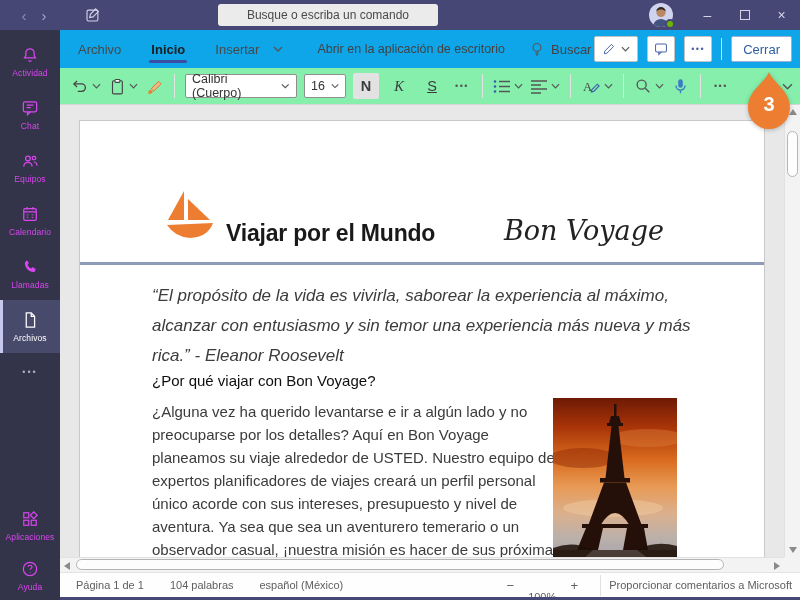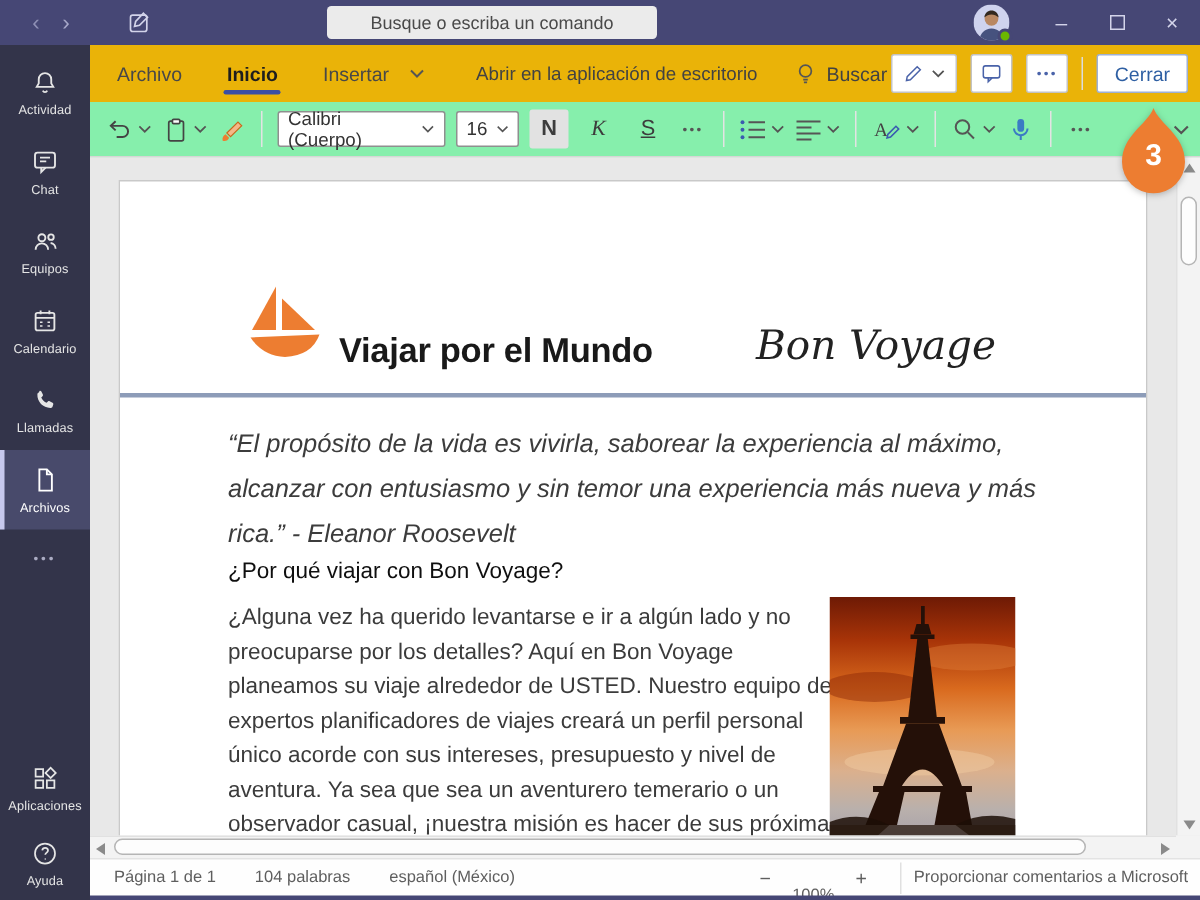--- a/index.html
+++ b/index.html
@@ -18,34 +18,34 @@
   .avatar { position:relative; width:24px; height:24px; margin-right:16px; cursor:pointer; }
   .presence { position:absolute; right:-2px; bottom:-2px; width:10px; height:10px; border-radius:50%; background:#6BB700; border:2px solid #464775; }
   .winbtn { width:37px; height:30px; display:flex; align-items:center; justify-content:center; font-size:14px; color:#d3d4ea; cursor:pointer; }
   .maxbox { width:10px; height:10px; border:1.3px solid #d3d4ea; }
 
   
   .main { position:absolute; top:30px; left:0; right:0; bottom:0; display:flex; }
 
   
   .sidebar { width:60px; background:#33344A; display:flex; flex-direction:column; padding-top:5px; }
-  .sb-item { height:53px; display:flex; flex-direction:column; align-items:center; justify-content:center; gap:3px; color:#e5e5e5; position:relative; cursor:pointer; }
+  .sb-item { height:53px; display:flex; flex-direction:column; align-items:center; justify-content:center; gap:3px; color:#d946ef; position:relative; cursor:pointer; }
   .sb-item .lbl { font-size:8.5px; letter-spacing:.1px; }
   .sb-item.active { background:#484a6b; color:#fff; }
   .sb-item.active::before { content:""; position:absolute; left:0; top:0; bottom:0; width:3px; background:#c7c8ee; }
   .sb-more { height:38px; display:flex; align-items:center; justify-content:center; color:#abacc3; font-size:9px; letter-spacing:2px; cursor:pointer; }
   .sb-spacer { flex:1; }
   .sb-item.bottom { height:50px; }
   .sb-item svg { flex:0 0 auto; }
 
   
   .content { flex:1; display:flex; flex-direction:column; background:#fff; min-width:0; }
 
   
-  .tabsrow { height:38px; background:#eab308; display:flex; align-items:center; font-size:13px; color:#484848; padding:0 8px 0 18px; }
+  .tabsrow { height:38px; background:#0ea5e9; display:flex; align-items:center; font-size:13px; color:#484848; padding:0 8px 0 18px; }
   .tab { margin-right:30px; cursor:pointer; position:relative; height:100%; display:flex; align-items:center; }
   .tab.active { color:#1e1e1e; font-weight:700; }
   .tab.active::after { content:""; position:absolute; left:-2px; right:-2px; bottom:5px; height:3px; background:#3a4fa3; border-radius:1.5px; }
   .tabchev { margin-left:-16px; margin-right:24px; color:#555; cursor:pointer; display:flex; }
   .open-desktop { margin-left:10px; color:#424242; font-size:12.5px; cursor:pointer; white-space:nowrap; }
   .buscar { display:flex; align-items:center; gap:6px; margin-left:24px; cursor:pointer; color:#424242; }
   .rt-actions { margin-left:auto; display:flex; align-items:center; gap:9px; }
   .btn-outline { border:1px solid #c3c3c3; border-radius:2px; background:#fff; display:flex; align-items:center; justify-content:center; cursor:pointer; }
   .pencil-btn { width:44px; height:26px; gap:5px; color:#555; }
   .icon-btn { width:28px; height:26px; color:#4a63a9; }

